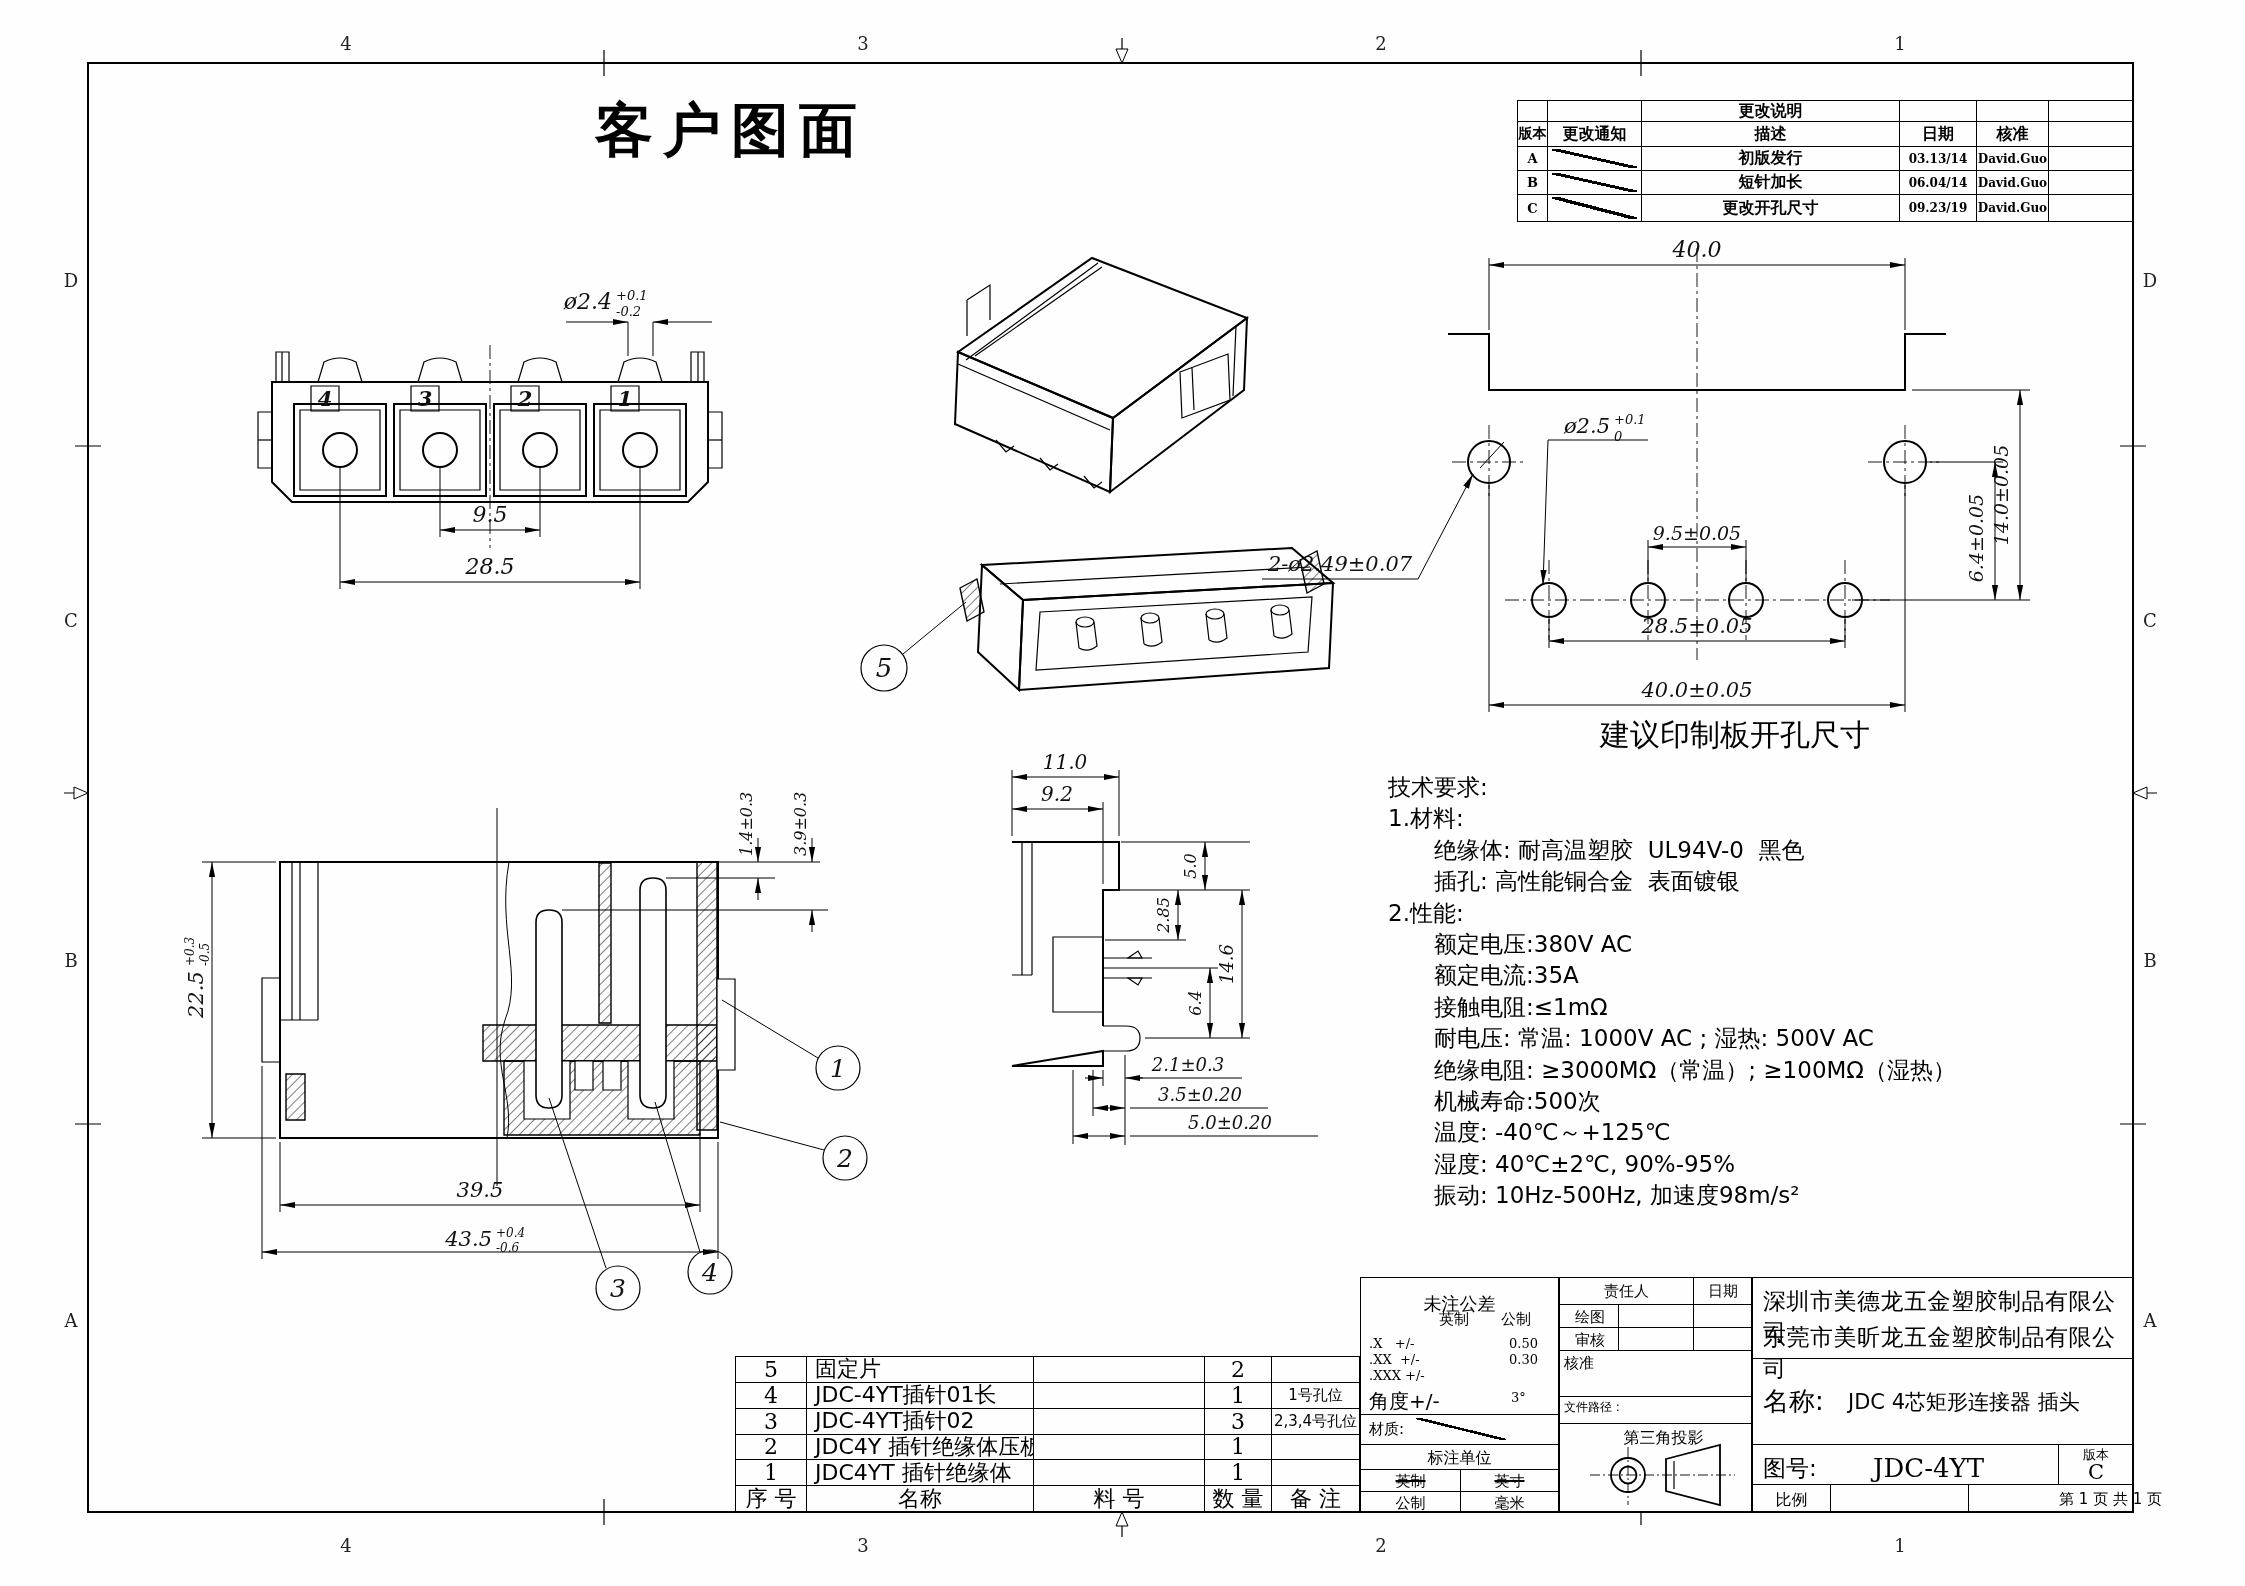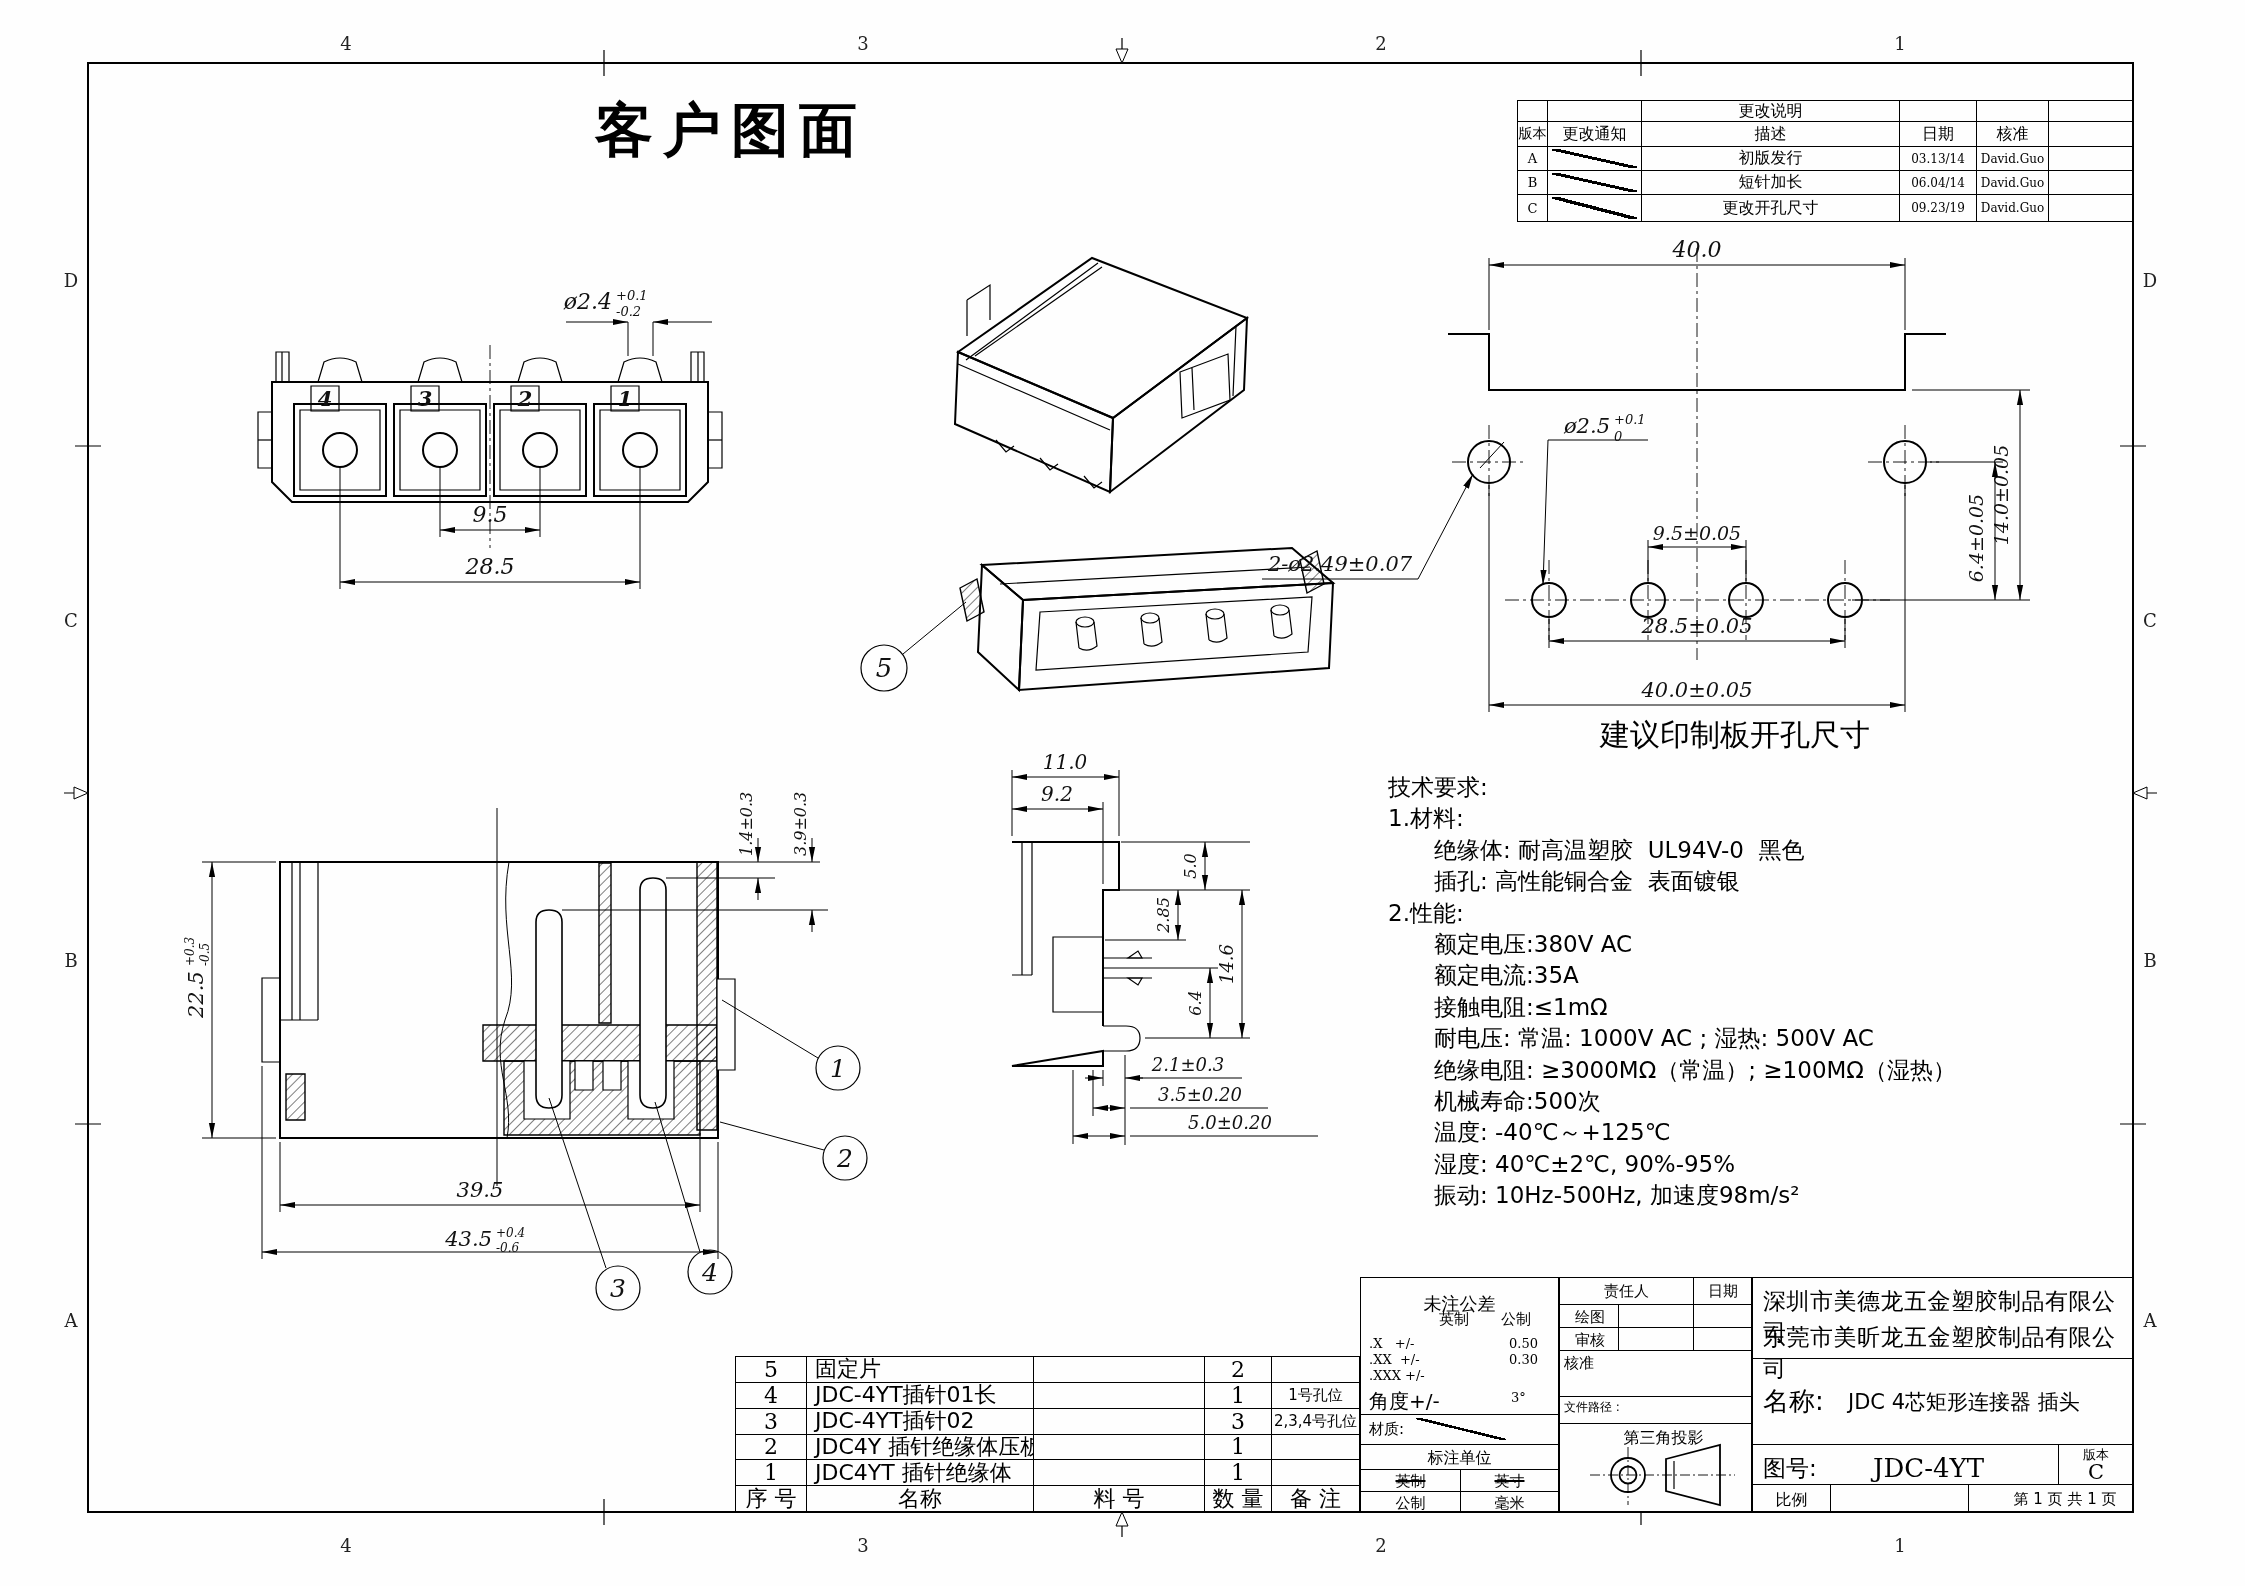--- a/index.html
+++ b/index.html
@@ -402,21 +402,21 @@
       <line x1="1073" y1="1070" x2="1073" y2="1144" class="dim"></line>
       <line x1="1073" y1="1136" x2="1125" y2="1136" class="dim" marker-start="url(#as)" marker-end="url(#ae)"></line>
       <line x1="1130" y1="1136" x2="1318" y2="1136" class="dim"></line>
       <text class="dt" font-size="18" x="1230" y="1129" text-anchor="middle">5.0±0.20</text>
     </g>
   </g>
 </svg>
 
 <div class="abs serif" id="title-main" style="left:595px;top:92px;">客户图面</div>
 
-<div class="abs grid" style="left:1517px;top:100px;width:616px;height:122px;grid-template-columns:29px 93px 257px 76px 71px auto;grid-template-rows:20px 24px 23px 23px auto;">
+<div class="abs grid" style="left:1517px;top:100px;width:616px;height:122px;grid-template-columns:29px 93px 257px 76px 71px auto;grid-template-rows:20px 24px 23px 23px auto;font-weight:bold;">
   <div class="cell"></div>
       <div class="cell"></div>
   <div class="cell cjk" style="font-size:16px">更改说明</div>
   <div class="cell"></div>
       <div class="cell"></div>
       <div class="cell"></div>
   <div class="cell cjk" style="font-size:14px">版本</div>
   <div class="cell cjk" style="font-size:16px">更改通知</div>
   <div class="cell cjk" style="font-size:16px">描述</div>
   <div class="cell cjk" style="font-size:16px">日期</div>
@@ -553,17 +553,17 @@
     <div class="abs" style="left:0;top:166px;width:381px;border-top:1px solid #000;"></div>
     <div class="abs cjk" style="left:10px;top:175px;font-size:23px;">图号:</div>
     <div class="abs serif" style="left:120px;top:175px;font-size:26px;">JDC-4YT</div>
     <div class="abs" style="left:305px;top:166px;height:40px;border-left:1px solid #000;"></div>
     <div class="abs cjk" style="left:305px;top:168px;width:76px;text-align:center;font-size:13px;">版本</div>
     <div class="abs serif" style="left:305px;top:182px;width:76px;text-align:center;font-size:21px;">C</div>
     <div class="abs" style="left:0;top:206px;width:381px;border-top:1px solid #000;"></div>
     <div class="abs cjk" style="left:0;top:212px;width:77px;text-align:center;font-size:16px;">比例</div>
     <div class="abs" style="left:77px;top:206px;height:29px;border-left:1px solid #000;"></div>
     <div class="abs" style="left:215px;top:206px;height:29px;border-left:1px solid #000;"></div>
-    <div class="abs cjk" style="left:215px;top:212px;width:194px;text-align:center;font-size:15px;">第 1 页   共 1 页</div>
+    <div class="abs cjk" style="left:215px;top:212px;width:194px;text-align:right;font-size:15px;">第 1 页   共 1 页</div>
   </div>
 </div>
 
 </div>
 
 </body></html>

